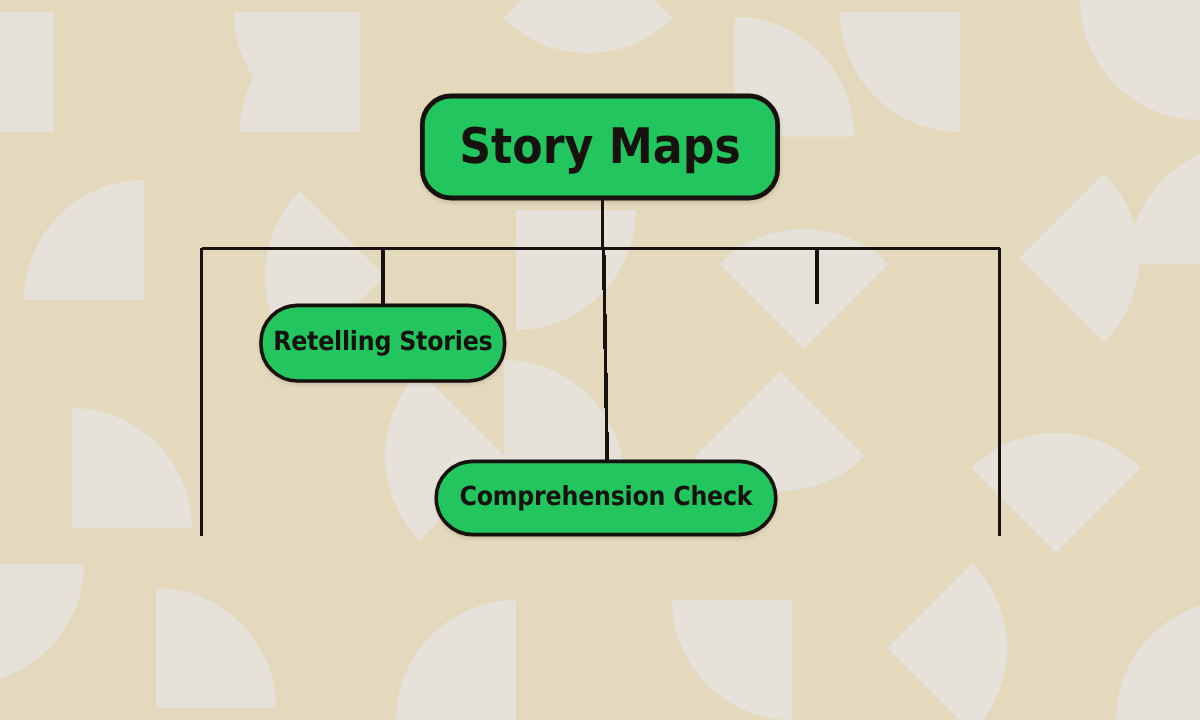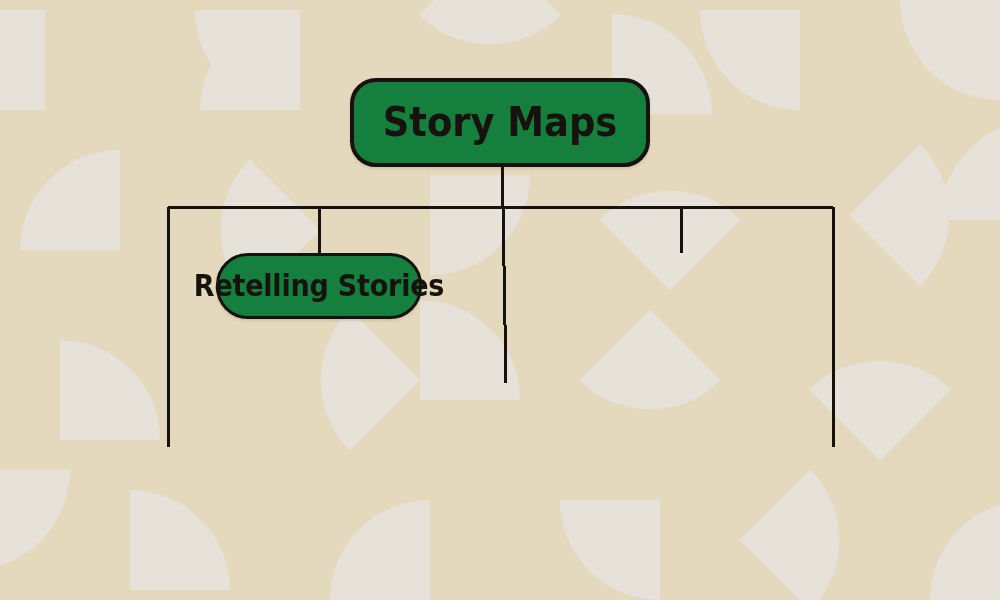--- a/index.html
+++ b/index.html
@@ -30,21 +30,21 @@
   #connector-layer {
     position: absolute;
     inset: 0;
     width: 1000px;
     height: 600px;
     pointer-events: none;
   }
   .node {
     position: absolute;
     box-sizing: border-box;
-    background: #15803d;
+    background: #22c55e;
     border: 3px solid #17120f;
     display: flex;
     align-items: center;
     justify-content: center;
     color: #17120f;
     text-align: left;
     box-shadow: 0 2px 3px rgba(60,45,20,0.13);
   }
   .node-label {
     display: block;
@@ -62,21 +62,21 @@
   }
   .node.root .node-label {
     font-size: 41px;
     font-weight: 800;
     letter-spacing: 0px;
   }
   .node.child {
     border-radius: 32px;
   }
   .node.child .node-label {
-    font-size: 30px;
+    font-size: 22px;
     font-weight: 700;
   }
   .node.n-retelling {
     left: 216px;
     top: 253px;
     width: 206px;
     height: 66px;
   }
   .node.n-narrative {
     left: 580px;
@@ -164,16 +164,19 @@
 
   <div class="node root">
     <span class="node-label">Story Maps</span>
   </div>
 
   <div class="node child n-retelling">
     <span class="node-label">Retelling Stories</span>
   </div>
 
 
+  <div class="node child n-comprehension">
+    <span class="node-label">Comprehension Check</span>
+  </div>
 
 
 
 </div>
 
 </body></html>

